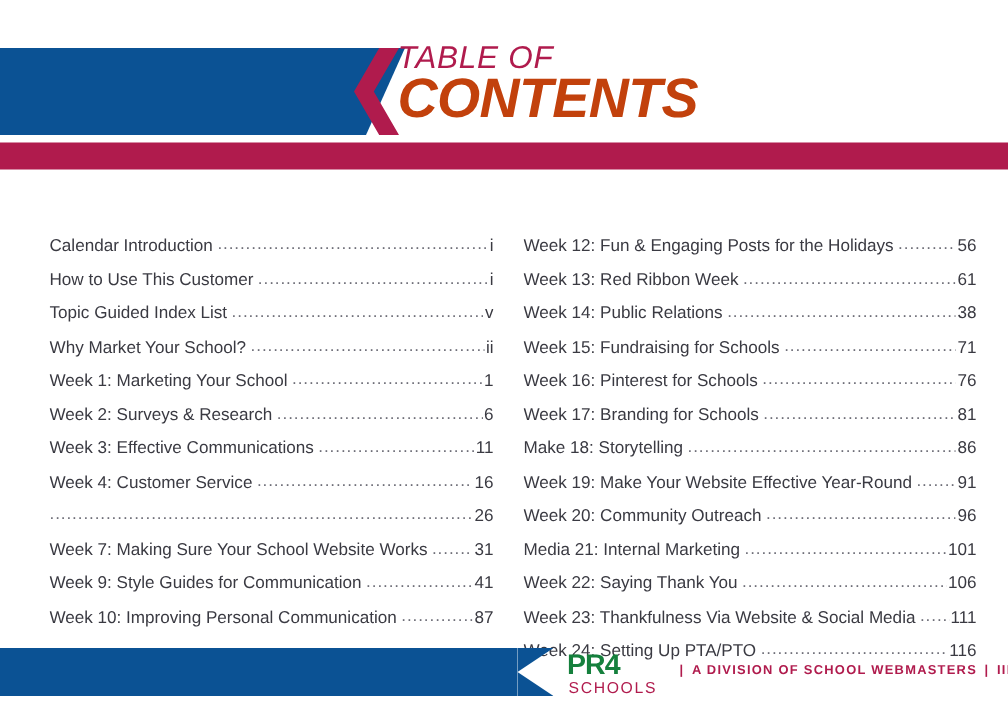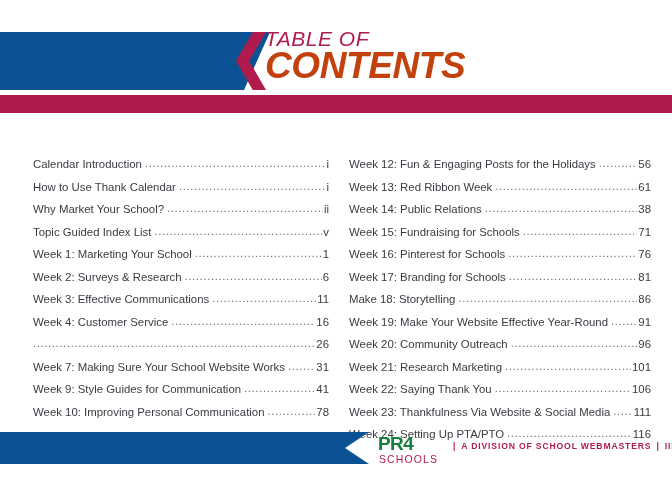--- a/index.html
+++ b/index.html
@@ -218,35 +218,35 @@
 </div>
 
 <div id="toc">
   <div class="toc-col left" id="col-left">
       <div class="toc-row">
         <span class="toc-title">Calendar Introduction</span>
         <span class="toc-dots"></span>
         <span class="toc-page">i</span>
       </div>
       <div class="toc-row">
-        <span class="toc-title">How to Use Thank Calendar</span>
+        <span class="toc-title">How to Use This Customer</span>
         <span class="toc-dots"></span>
         <span class="toc-page">i</span>
       </div>
       <div class="toc-row">
+        <span class="toc-title">Topic Guided Index List</span>
+        <span class="toc-dots"></span>
+        <span class="toc-page">v</span>
+      </div>
+      <div class="toc-row">
         <span class="toc-title">Why Market Your School?</span>
         <span class="toc-dots"></span>
         <span class="toc-page">ii</span>
       </div>
       <div class="toc-row">
-        <span class="toc-title">Topic Guided Index List</span>
-        <span class="toc-dots"></span>
-        <span class="toc-page">v</span>
-      </div>
-      <div class="toc-row">
         <span class="toc-title">Week 1: Marketing Your School</span>
         <span class="toc-dots"></span>
         <span class="toc-page">1</span>
       </div>
       <div class="toc-row">
         <span class="toc-title">Week 2: Surveys &amp; Research</span>
         <span class="toc-dots"></span>
         <span class="toc-page">6</span>
       </div>
       <div class="toc-row">
@@ -269,21 +269,21 @@
         <span class="toc-page">31</span>
       </div>
       <div class="toc-row">
         <span class="toc-title">Week 9: Style Guides for Communication</span>
         <span class="toc-dots"></span>
         <span class="toc-page">41</span>
       </div>
       <div class="toc-row">
         <span class="toc-title">Week 10: Improving Personal Communication</span>
         <span class="toc-dots"></span>
-        <span class="toc-page">78</span>
+        <span class="toc-page">87</span>
       </div>
     </div>
   <div class="toc-col right" id="col-right">
       <div class="toc-row">
         <span class="toc-title">Week 12: Fun &amp; Engaging Posts for the Holidays</span>
         <span class="toc-dots"></span>
         <span class="toc-page">56</span>
       </div>
       <div class="toc-row">
         <span class="toc-title">Week 13: Red Ribbon Week</span>
@@ -319,21 +319,21 @@
         <span class="toc-title">Week 19: Make Your Website Effective Year-Round</span>
         <span class="toc-dots"></span>
         <span class="toc-page">91</span>
       </div>
       <div class="toc-row">
         <span class="toc-title">Week 20: Community Outreach</span>
         <span class="toc-dots"></span>
         <span class="toc-page">96</span>
       </div>
       <div class="toc-row">
-        <span class="toc-title">Week 21: Research Marketing</span>
+        <span class="toc-title">Media 21: Internal Marketing</span>
         <span class="toc-dots"></span>
         <span class="toc-page">101</span>
       </div>
       <div class="toc-row">
         <span class="toc-title">Week 22: Saying Thank You</span>
         <span class="toc-dots"></span>
         <span class="toc-page">106</span>
       </div>
       <div class="toc-row">
         <span class="toc-title">Week 23: Thankfulness Via Website &amp; Social Media</span>

